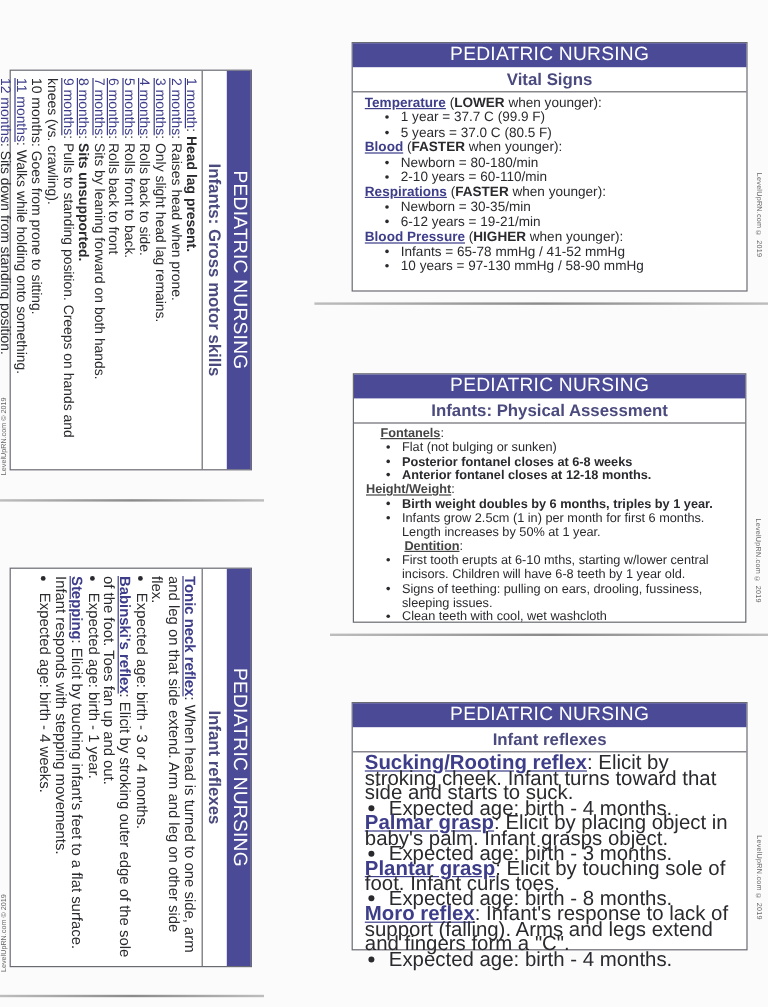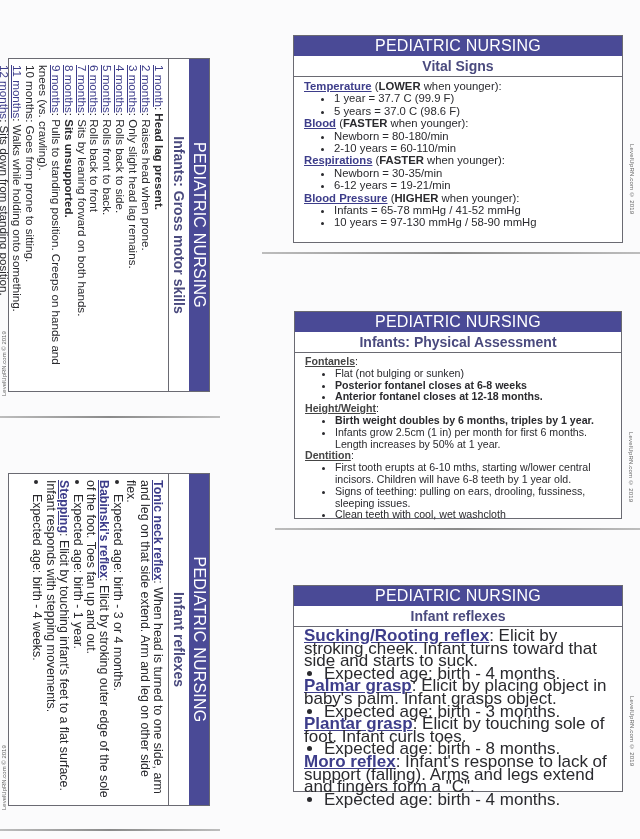--- a/index.html
+++ b/index.html
@@ -25,21 +25,21 @@
 <div class="cutline" style="left:0;top:416px;width:220px;"></div>
 <div class="cutline" style="left:0;top:829px;width:220px;"></div>
 
 <div class="card" style="left:293px;top:35px;width:330px;height:208px;">
   <div class="hdr">PEDIATRIC NURSING</div>
   <div class="sub">Vital Signs</div>
   <div class="body">
     <div><span class="lbl">Temperature</span> (<span class="b">LOWER</span><span> when younger):</span></div>
     <ul>
         <li>1 year = 37.7 C (99.9 F)</li>
-        <li>5 years = 37.0 C (98.6 F)</li>
+        <li>5 years = 37.0 C (80.5 F)</li>
       </ul>
     <div><span class="lbl">Blood</span> (<span class="b">FASTER</span><span> when younger):</span></div>
     <ul>
         <li>Newborn = 80-180/min</li>
         <li>2-10 years = 60-110/min</li>
       </ul>
     <div><span class="lbl">Respirations</span> (<span class="b">FASTER</span><span> when younger):</span></div>
     <ul>
         <li>Newborn = 30-35/min</li>
         <li>6-12 years = 19-21/min</li>
@@ -50,32 +50,32 @@
         <li>10 years = 97-130 mmHg / 58-90 mmHg</li>
       </ul>
   </div>
   <div class="wm" style="right:-13px;top:108px;">LevelUpRN.com © 2019</div>
 </div>
 
 <div class="card" style="left:294px;top:311px;width:328px;height:208px;">
   <div class="hdr">PEDIATRIC NURSING</div>
   <div class="sub">Infants: Physical Assessment</div>
   <div class="body" style="font-size:10.6px;line-height:11.8px;">
-    <div><span class="lbl" style="color:#444;">Fontanels</span>:</div>
+    <div><span class="lbl" style="color:#444;margin-left:12px;">Fontanels</span>:</div>
     <ul>
       <li>Flat (not bulging or sunken)</li>
       <li class="b">Posterior fontanel closes at 6-8 weeks</li>
       <li class="b">Anterior fontanel closes at 12-18 months.</li>
     </ul>
     <div><span class="lbl" style="color:#444;">Height/Weight</span>:</div>
     <ul>
       <li class="b">Birth weight doubles by 6 months, triples by 1 year.</li>
       <li>Infants grow 2.5cm (1 in) per month for first 6 months. Length increases by 50% at 1 year.</li>
     </ul>
-    <div><span class="lbl" style="color:#444;">Dentition</span>:</div>
+    <div><span class="lbl" style="color:#444;margin-left:32px;">Dentition</span>:</div>
     <ul>
       <li>First tooth erupts at 6-10 mths, starting w/lower central incisors. Children will have 6-8 teeth by 1 year old.</li>
       <li>Signs of teething: pulling on ears, drooling, fussiness, sleeping issues.</li>
       <li>Clean teeth with cool, wet washcloth</li>
     </ul>
   </div>
   <div class="wm" style="right:-13px;top:120px;">LevelUpRN.com © 2019</div>
 </div>
 
 <div class="card" style="left:293px;top:585px;width:330px;height:207px;">

